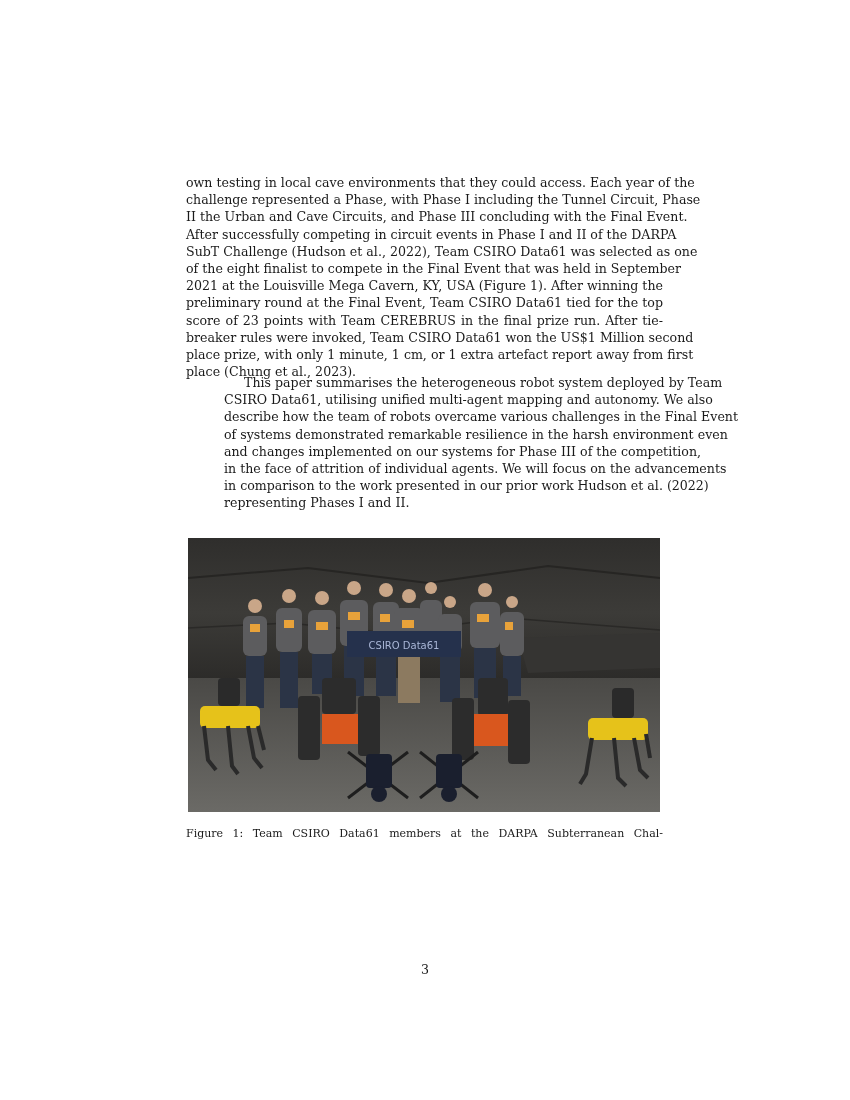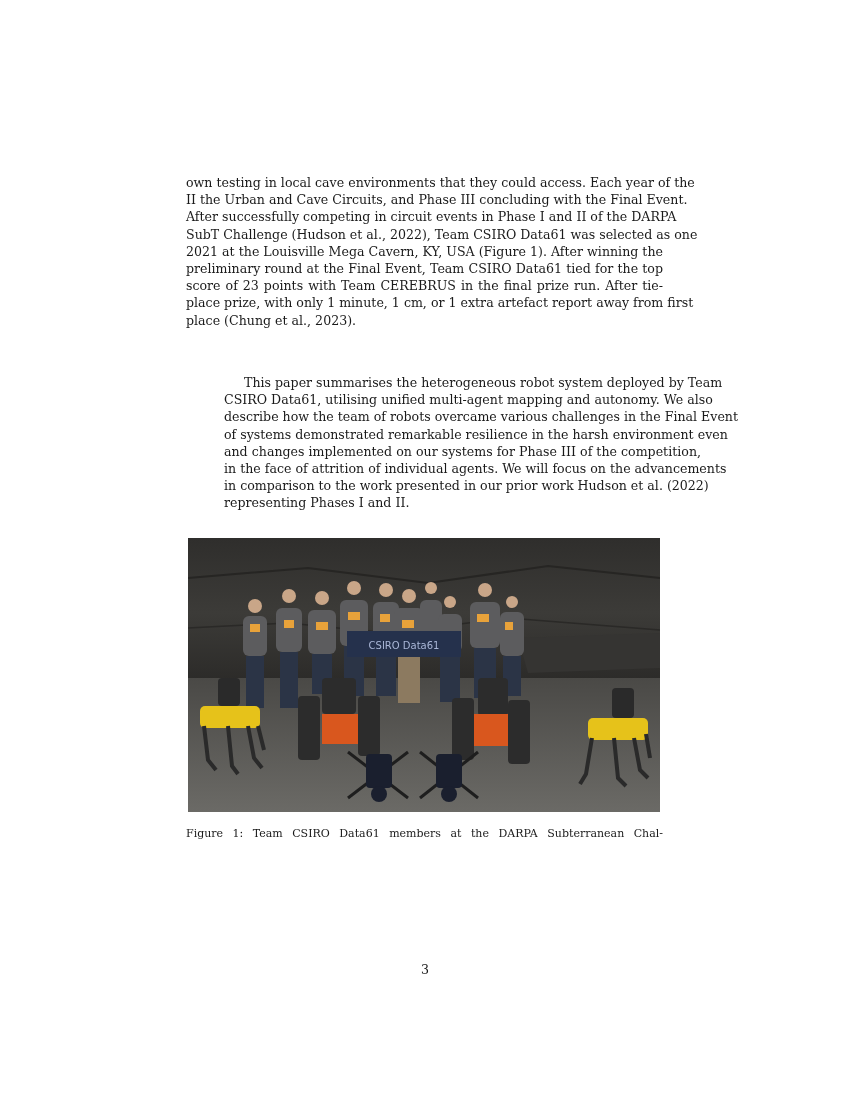--- a/index.html
+++ b/index.html
@@ -27,26 +27,29 @@
       font-family: "DejaVu Serif", "Liberation Serif", serif; font-size: 12.6px; color: #1a1a1a;
     }
   </style>
 </head>
 <body>
 
 <div class="page">
 
   <div class="text-block p1">
     <span class="line">own testing in local cave environments that they could access. Each year of the</span>
+    <span class="line">challenge represented a Phase, with Phase I including the Tunnel Circuit, Phase</span>
     <span class="line">II the Urban and Cave Circuits, and Phase III concluding with the Final Event.</span>
     <span class="line">After successfully competing in circuit events in Phase I and II of the DARPA</span>
     <span class="line">SubT Challenge (Hudson et al., 2022), Team CSIRO Data61 was selected as one</span>
+    <span class="line">of the eight finalist to compete in the Final Event that was held in September</span>
     <span class="line">2021 at the Louisville Mega Cavern, KY, USA (Figure 1). After winning the</span>
     <span class="line">preliminary round at the Final Event, Team CSIRO Data61 tied for the top</span>
     <span class="line">score of 23 points with Team CEREBRUS in the final prize run. After tie-</span>
+    <span class="line">breaker rules were invoked, Team CSIRO Data61 won the US$1 Million second</span>
     <span class="line">place prize, with only 1 minute, 1 cm, or 1 extra artefact report away from first</span>
     <span class="line last">place (Chung et al., 2023).</span>
   </div>
 
   <div class="text-block p2">
     <span class="line indent">This paper summarises the heterogeneous robot system deployed by Team</span>
     <span class="line">CSIRO Data61, utilising unified multi-agent mapping and autonomy. We also</span>
     <span class="line">describe how the team of robots overcame various challenges in the Final Event</span>
     <span class="line">of systems demonstrated remarkable resilience in the harsh environment even</span>
     <span class="line">and changes implemented on our systems for Phase III of the competition,</span>

